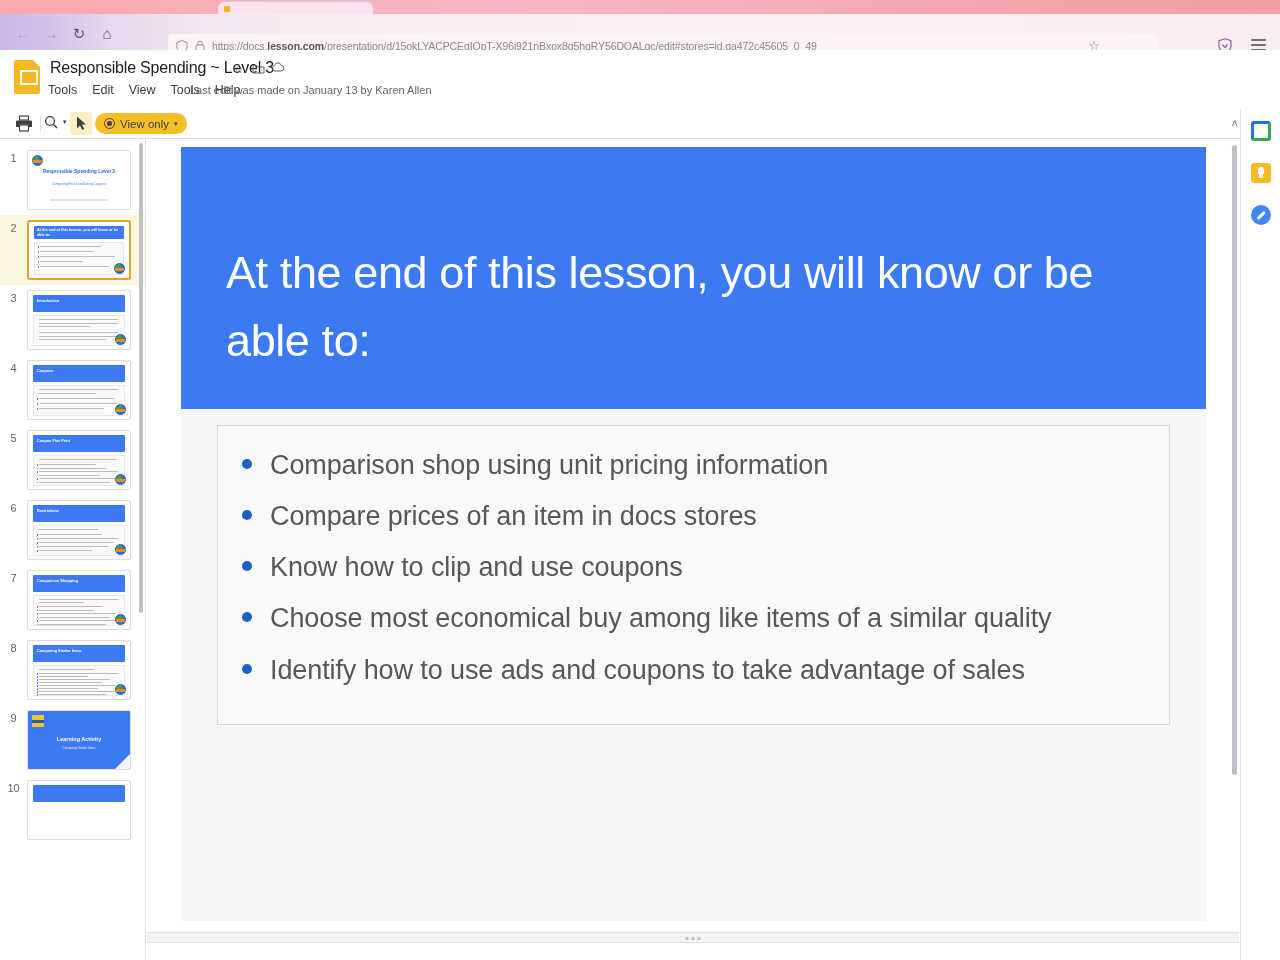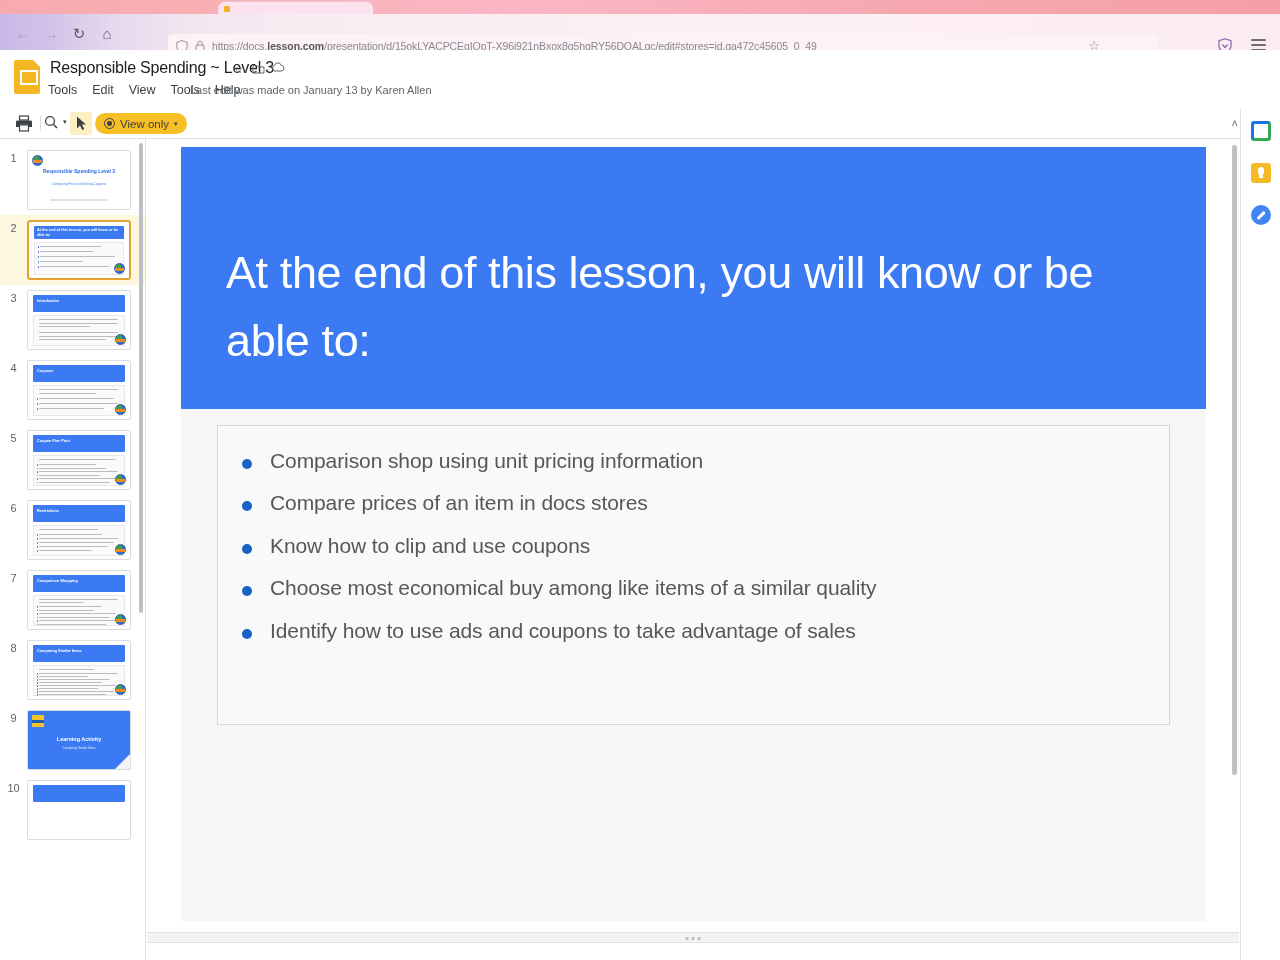--- a/index.html
+++ b/index.html
@@ -326,21 +326,21 @@
   }
   #bullet-list { position: absolute; left: 24px; top: 20px; right: 16px; }
   .bullet-item {
     display: flex; align-items: flex-start; gap: 18px; margin-bottom: 12px;
   }
   .bullet-dot {
     width: 10px; height: 10px; border-radius: 50%; background: #1a62c4;
     flex: 0 0 auto; margin-top: 13px;
   }
   .bullet-text {
-    font-size: 21px; line-height: 1.45; color: #555759; letter-spacing: -0.1px;
+    font-size: 27px; line-height: 1.45; color: #555759; letter-spacing: -0.1px;
   }
 
   
   #slide-logo {
     position: absolute; right: 32px; bottom: 18px; width: 112px; height: 120px;
   }
   #slide-logo .globe {
     position: absolute; left: 6px; top: 6px; width: 100px; height: 108px;
     border-radius: 50%;
     background:

